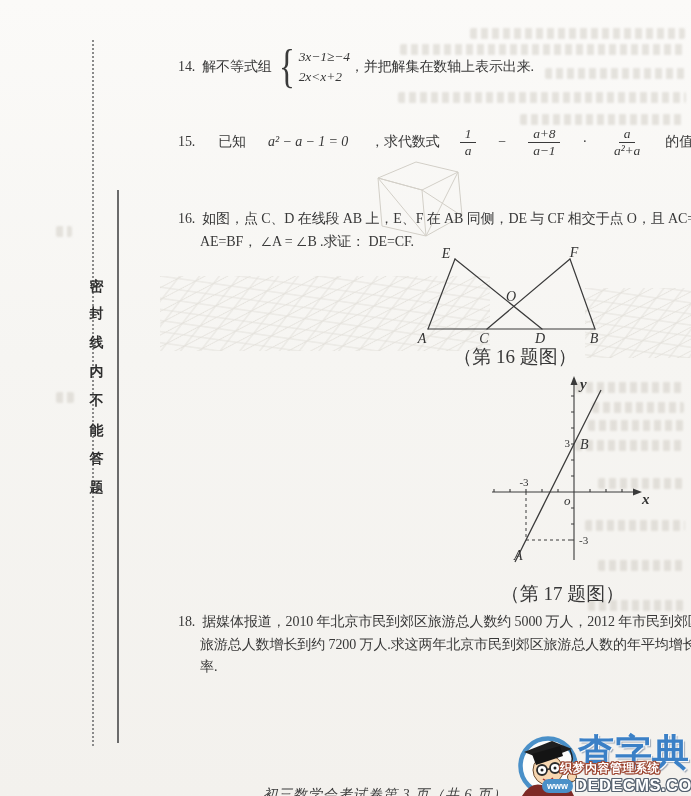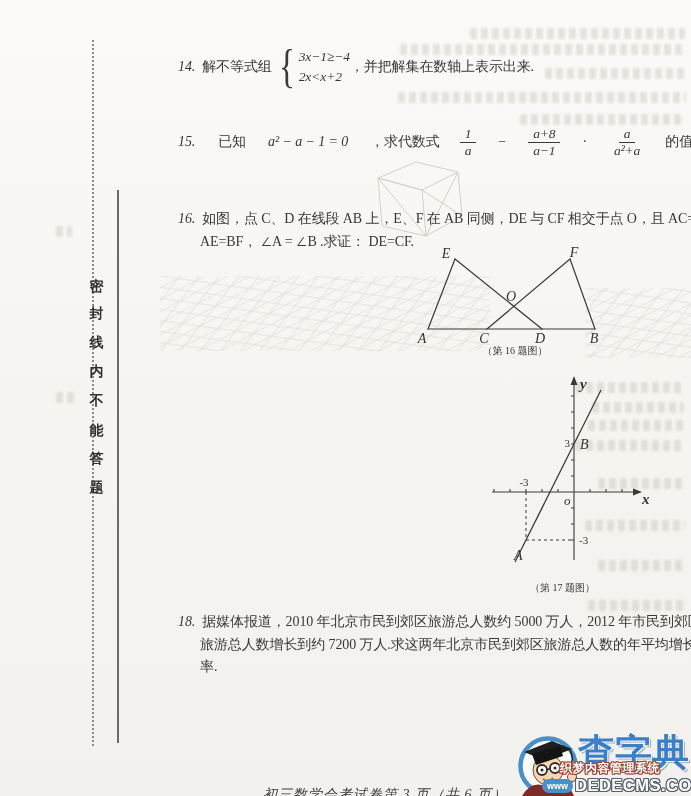--- a/index.html
+++ b/index.html
@@ -17,33 +17,33 @@
   .seal-dotted{position:absolute;left:92px;top:40px;height:706px;width:0;
     border-left:2px dotted #8a8a8a;}
   .seal-solid{position:absolute;left:117px;top:190px;height:553px;width:1.5px;
     background:#6b6b6b;}
   .seal-text{position:absolute;left:87px;top:266px;writing-mode:vertical-rl;
     text-orientation:upright;letter-spacing:29px;font-size:14px;font-weight:700;
     color:#2e2e2e;font-family:"Liberation Serif", serif;}
   
   .prob{position:absolute;font-size:14px;color:#383838;letter-spacing:-0.1px;}
   .prob .ln{line-height:22.5px;white-space:nowrap;}
-  .num{margin-right:7px;font-style:italic;}
+  .num{margin-right:7px;}
   .indent{padding-left:22px;}
   .m{font-style:italic;}
   .row{display:flex;align-items:center;white-space:nowrap;}
   .brace{font-size:46px;font-weight:400;line-height:.9;color:#3a3a3a;
     transform:scaleX(.72);margin:0 1px 0 4px;font-style:normal;}
   .sys{display:flex;flex-direction:column;gap:3px;font-size:13.5px;line-height:1.2;}
   .frac{display:inline-flex;flex-direction:column;align-items:center;margin:0 4px;
     font-size:13.5px;line-height:1.15;}
   .frac .fn{padding:0 5px;border-bottom:1px solid #3a3a3a;}
   .frac .fd{padding:0 5px;}
   .op{margin:0 2px;}
-  .caption{position:absolute;font-size:10px;color:#383838;text-align:center;}
+  .caption{position:absolute;font-size:19px;color:#383838;text-align:center;}
   
   .fig{position:absolute;}
   .fig text{font-family:"Liberation Serif", serif;fill:#333;}
   
   .footer{position:absolute;left:210px;top:754px;width:350px;text-align:center;
     font-size:14px;font-style:italic;color:#3c3c3c;letter-spacing:1px;margin-top:32px;}
   
   .wm{position:absolute;left:516px;top:730px;width:175px;height:66px;overflow:hidden;z-index:10;}
   .wm-mascot{position:absolute;left:0;top:2px;}
   .wm-brand{position:absolute;left:62px;top:-2px;font-size:37px;font-weight:700;

